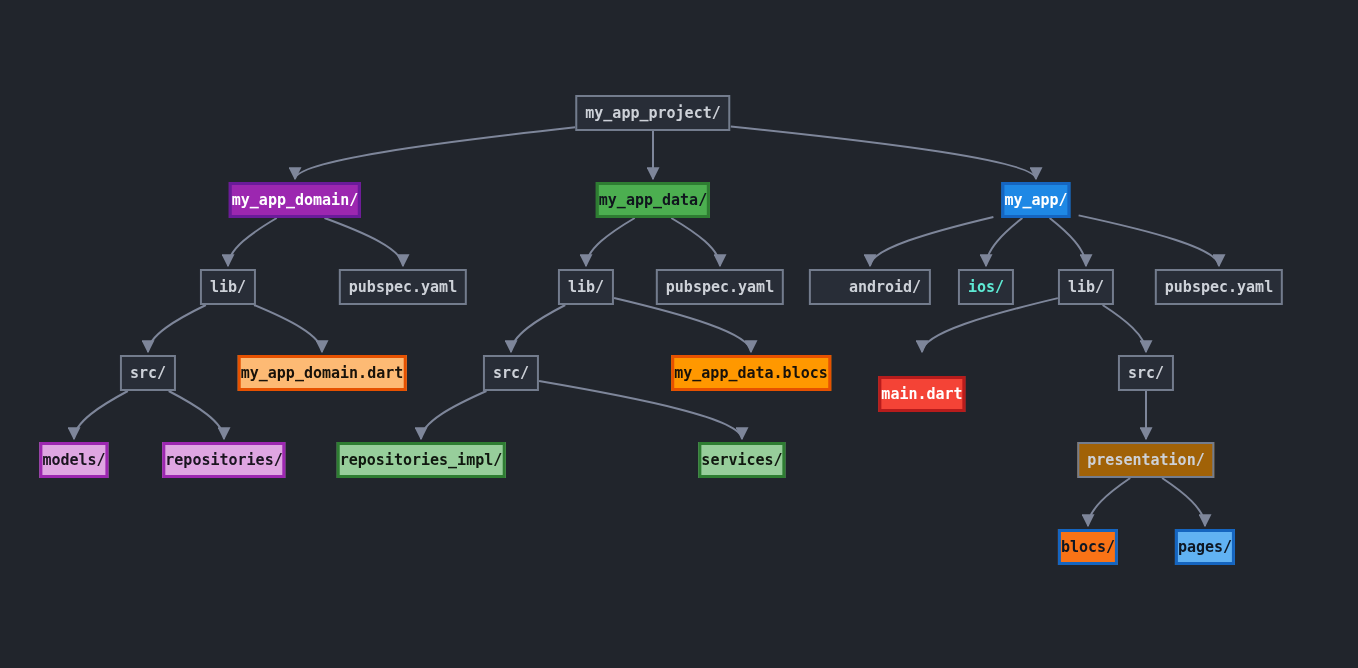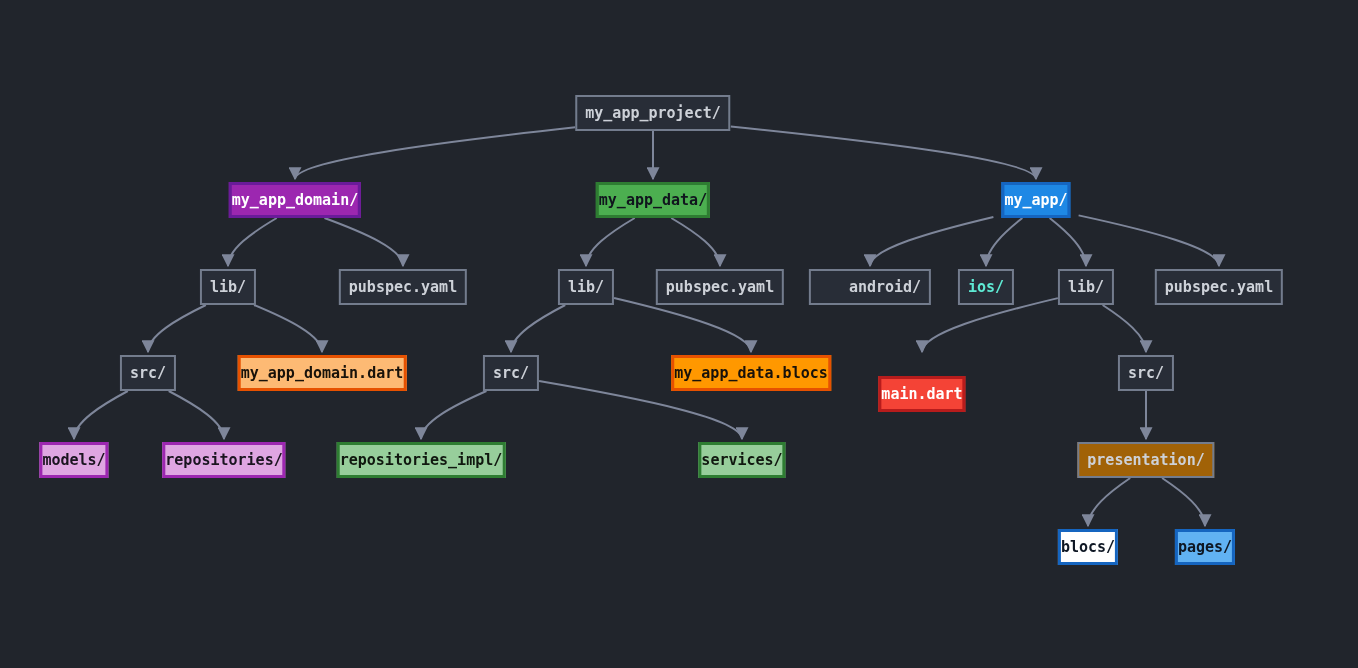--- a/index.html
+++ b/index.html
@@ -91,16 +91,16 @@
       <div class="node thick" style="left: 322px; top: 373px; background: #fdba74; border-color: rgb(230, 81, 0); color: rgb(24, 18, 10);">my_app_domain.dart</div>
       <div class="node" style="left: 511px; top: 373px; background: rgb(40, 45, 55); border-color: rgb(115, 124, 141); color: rgb(205, 209, 216);">src/</div>
       <div class="node thick" style="left: 751px; top: 373px; background: rgb(255, 152, 0); border-color: rgb(230, 81, 0); color: rgb(24, 18, 10);">my_app_data.blocs</div>
       <div class="node thick" style="left: 922px; top: 394px; background: rgb(244, 67, 54); border-color: rgb(183, 28, 28); color: #ffffff;">main.dart</div>
       <div class="node" style="left: 1146px; top: 373px; background: rgb(40, 45, 55); border-color: rgb(115, 124, 141); color: rgb(205, 209, 216);">src/</div>
       <div class="node thick" style="left: 74px; top: 460px; background: rgb(223, 166, 226); border-color: rgb(156, 39, 176); color: rgb(26, 20, 32);">models/</div>
       <div class="node thick" style="left: 224px; top: 460px; background: rgb(223, 166, 226); border-color: rgb(156, 39, 176); color: rgb(26, 20, 32);">repositories/</div>
       <div class="node thick" style="left: 421px; top: 460px; background: rgb(151, 206, 155); border-color: rgb(46, 125, 50); color: rgb(16, 24, 15);">repositories_impl/</div>
       <div class="node thick" style="left: 742px; top: 460px; background: rgb(151, 206, 155); border-color: rgb(46, 125, 50); color: rgb(16, 24, 15); text-align: right;">services/</div>
       <div class="node" style="left: 1146px; top: 460px; background: #a16207; border-color: rgb(115, 124, 141); color: rgb(205, 209, 216);">presentation/</div>
-      <div class="node thick" style="left: 1088px; top: 547px; background: #ffffff; border-color: rgb(21, 101, 192); color: rgb(14, 23, 36); text-align: center;">blocs/</div>
+      <div class="node thick" style="left: 1088px; top: 547px; background: #f97316; border-color: rgb(21, 101, 192); color: rgb(14, 23, 36); text-align: center;">blocs/</div>
       <div class="node thick" style="left: 1205px; top: 547px; background: rgb(97, 178, 243); border-color: rgb(21, 101, 192); color: rgb(14, 23, 36);">pages/</div>
     </div>
 </div>
 
 </body></html>

